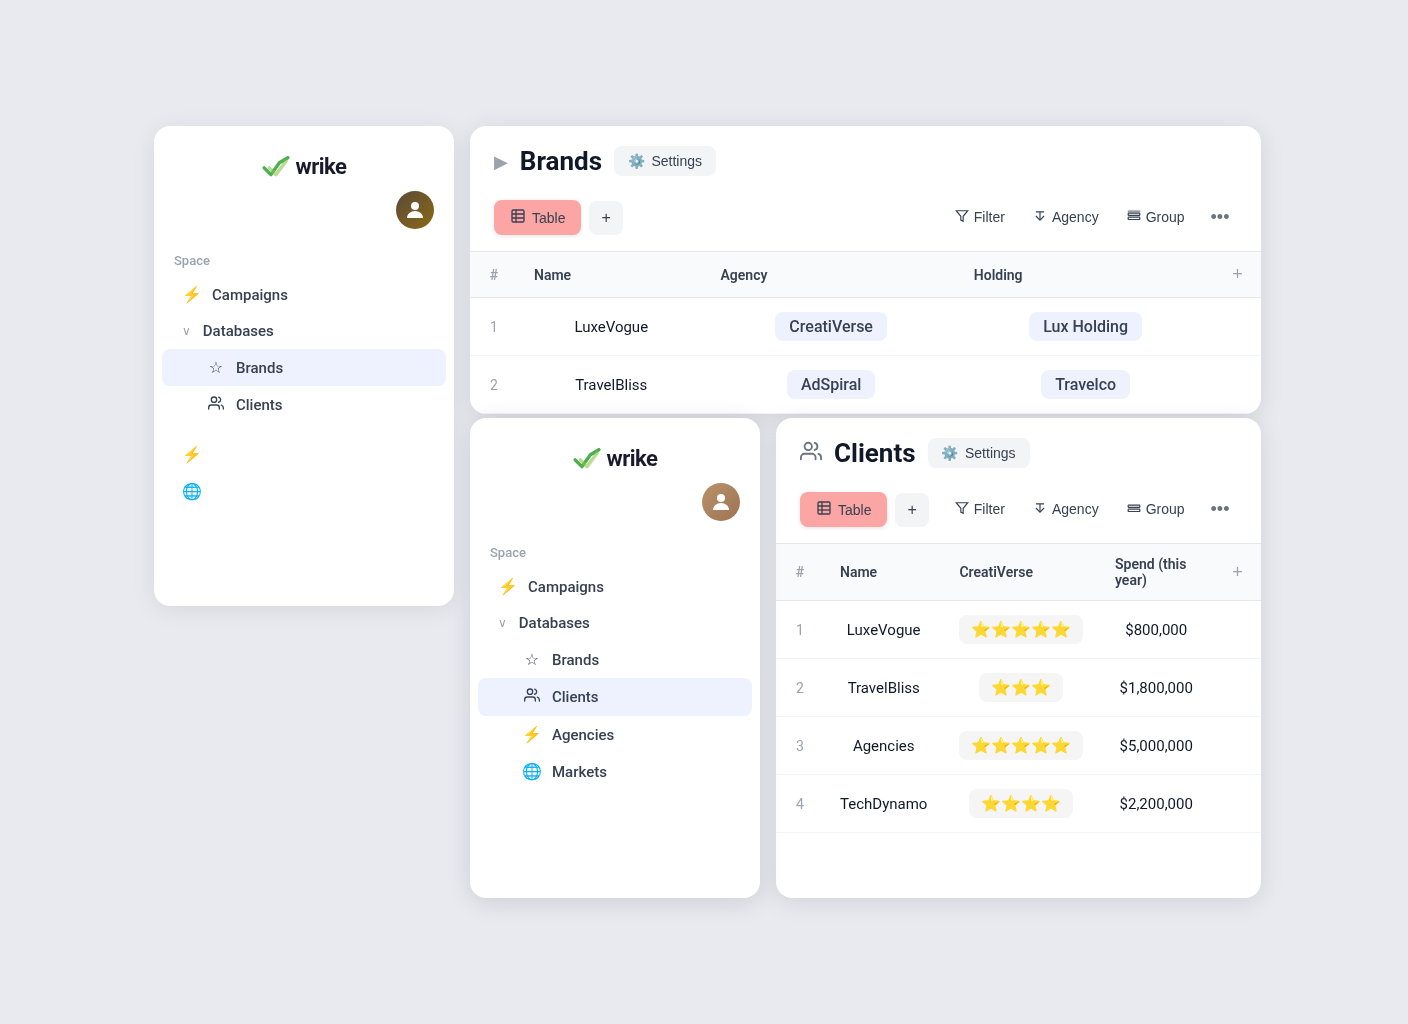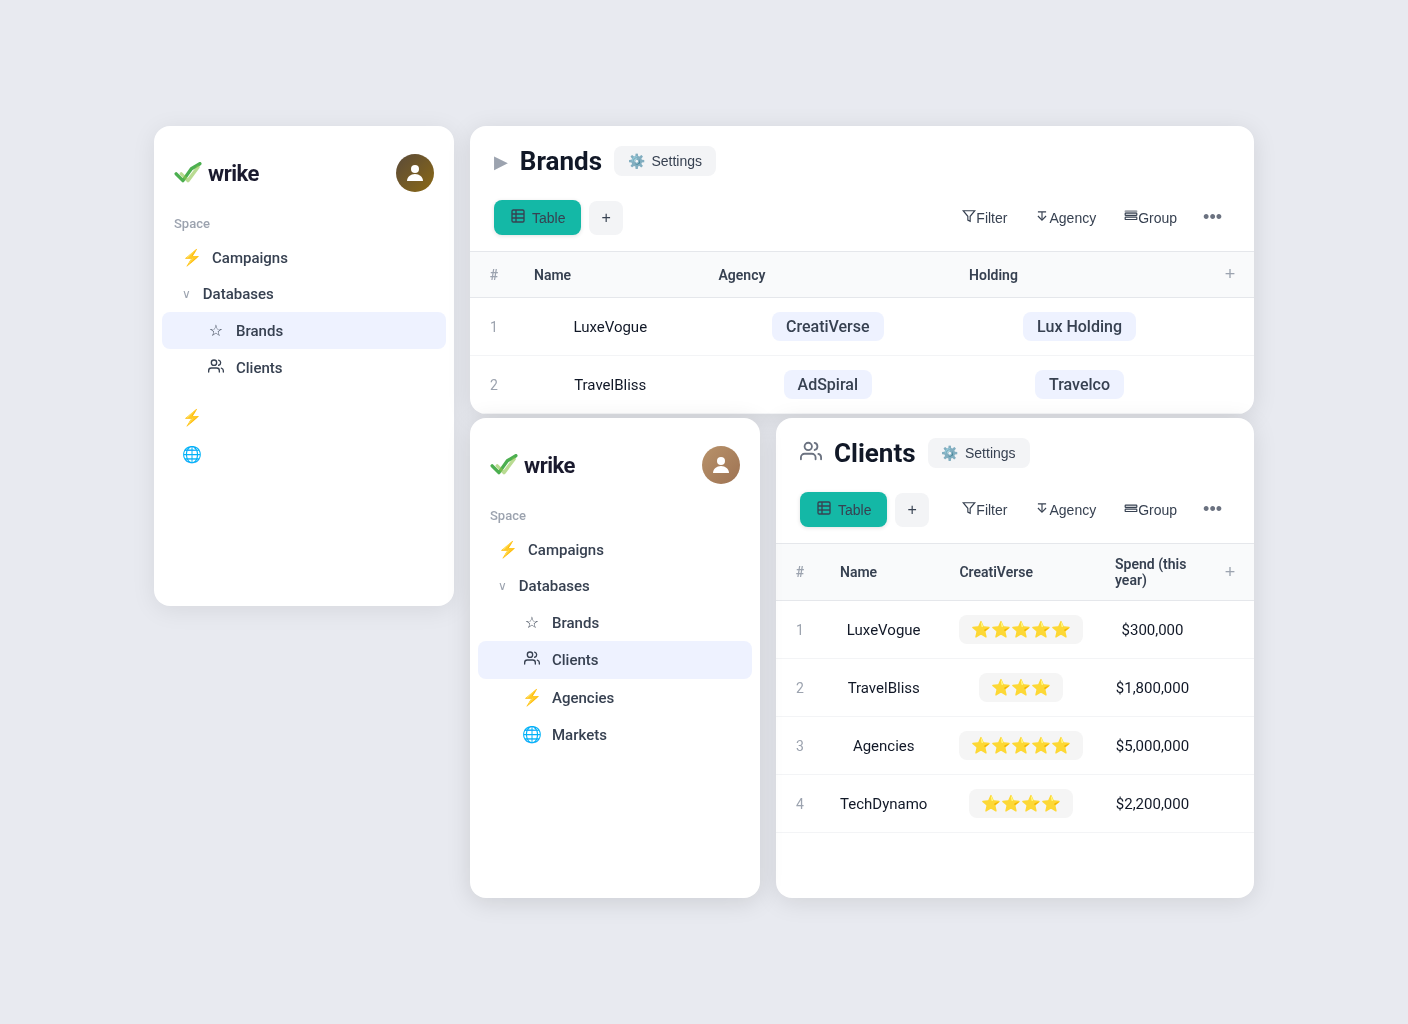--- a/index.html
+++ b/index.html
@@ -24,20 +24,21 @@
       min-height: 480px;
       position: relative;
       z-index: 1;
     }
 
     .sidebar-header {
       display: flex;
       align-items: center;
       gap: 12px;
       padding: 8px 20px 20px;
+      flex-direction: column;
     }
 
     .wrike-logo {
       display: flex;
       align-items: center;
       gap: 6px;
     }
 
     .wrike-check {
       width: 28px;
@@ -178,40 +179,41 @@
       border: none;
       border-radius: 8px;
       padding: 8px 16px;
       font-size: 14px;
       color: #374151;
       cursor: pointer;
       font-weight: 500;
     }
 
     .toolbar-btn.active {
-      background: #14b8a6;
+      background: #fca5a5;
       box-shadow: 0 1px 4px rgba(0,0,0,0.12);
     }
 
     .toolbar-btn-icon {
       display: flex;
       align-items: center;
       justify-content: center;
       background: #f3f4f6;
       border: none;
       border-radius: 8px;
       padding: 8px 12px;
       font-size: 16px;
       color: #374151;
       cursor: pointer;
     }
 
     .toolbar-text-btn {
       display: flex;
-      align-items: center;
+      align-items: flex-start;
+      gap: 5px;
       background: none;
       border: none;
       font-size: 14px;
       color: #374151;
       cursor: pointer;
       font-weight: 500;
       padding: 8px 10px;
     }
 
     .toolbar-more {
@@ -593,21 +595,21 @@
                 </th>
               </tr>
             </thead>
             <tbody>
               <tr>
                 <td class="num-col">1</td>
                 <td>LuxeVogue</td>
                 <td>
                   <span class="star-tag">⭐⭐⭐⭐⭐</span>
                 </td>
-                <td>$300,000</td>
+                <td>$800,000</td>
                 <td></td>
               </tr>
               <tr>
                 <td class="num-col">2</td>
                 <td>TravelBliss</td>
                 <td>
                   <span class="star-tag">⭐⭐⭐</span>
                 </td>
                 <td>$1,800,000</td>
                 <td></td>

